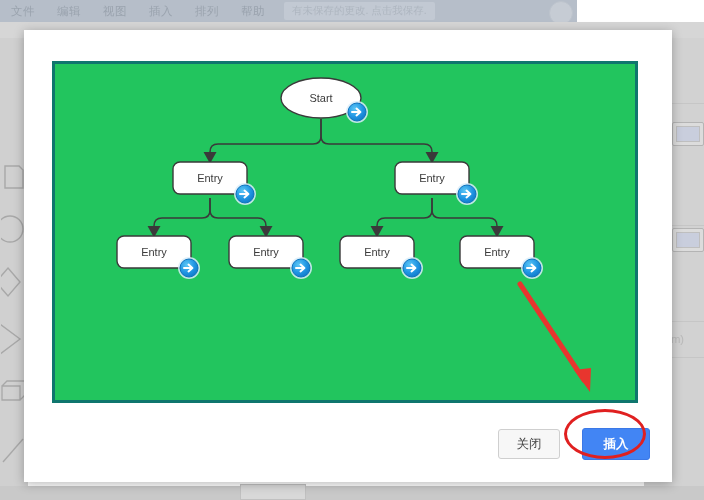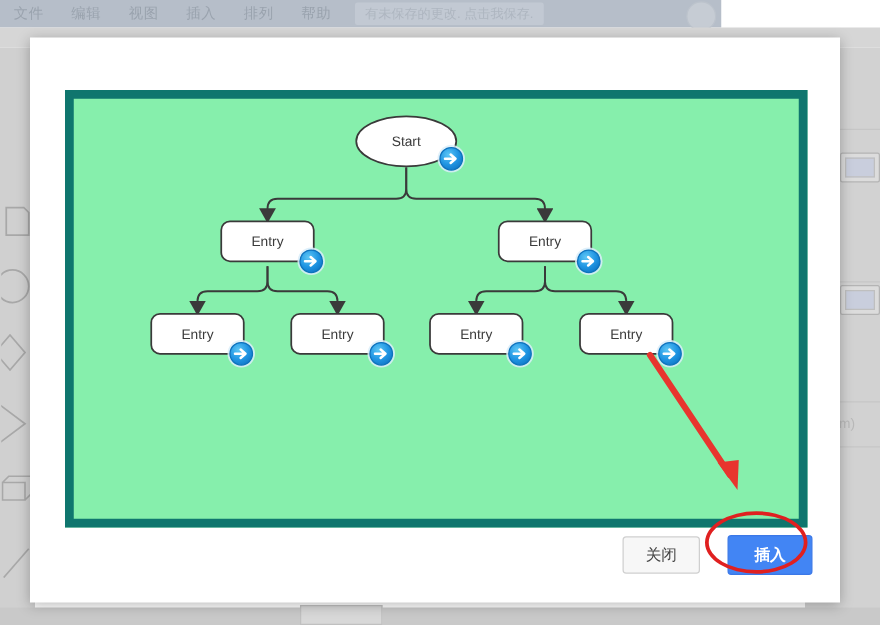--- a/index.html
+++ b/index.html
@@ -63,22 +63,22 @@
   #bottom-tab{
     position:absolute;left:240px;bottom:0;width:64px;height:14px;
     background:#d8d8d8;border:1px solid #c0c0c0;
   }
   
   #modal{
     position:absolute;left:24px;top:30px;width:648px;height:452px;
     background:#ffffff;box-shadow:0 2px 10px rgba(0,0,0,.28);
   }
   #canvas{
-    position:absolute;left:28px;top:42px;width:580px;height:336px;
-    border:7px solid #0f766e;background:#86efac;overflow:hidden;
+    position:absolute;left:28px;top:31px;width:580px;height:336px;
+    border:3px solid #0f766e;background:#22c55e;overflow:hidden;
   }
   #diagram-svg{position:absolute;left:0;top:0;}
   .node-label{
     font-family:"Liberation Sans","DejaVu Sans",sans-serif;font-size:11px;fill:#3b3b3b;
     text-anchor:middle;dominant-baseline:middle;
   }
   #dialog-buttons{
     position:absolute;right:22px;bottom:22px;display:flex;align-items:center;gap:22px;
   }
   .btn{

